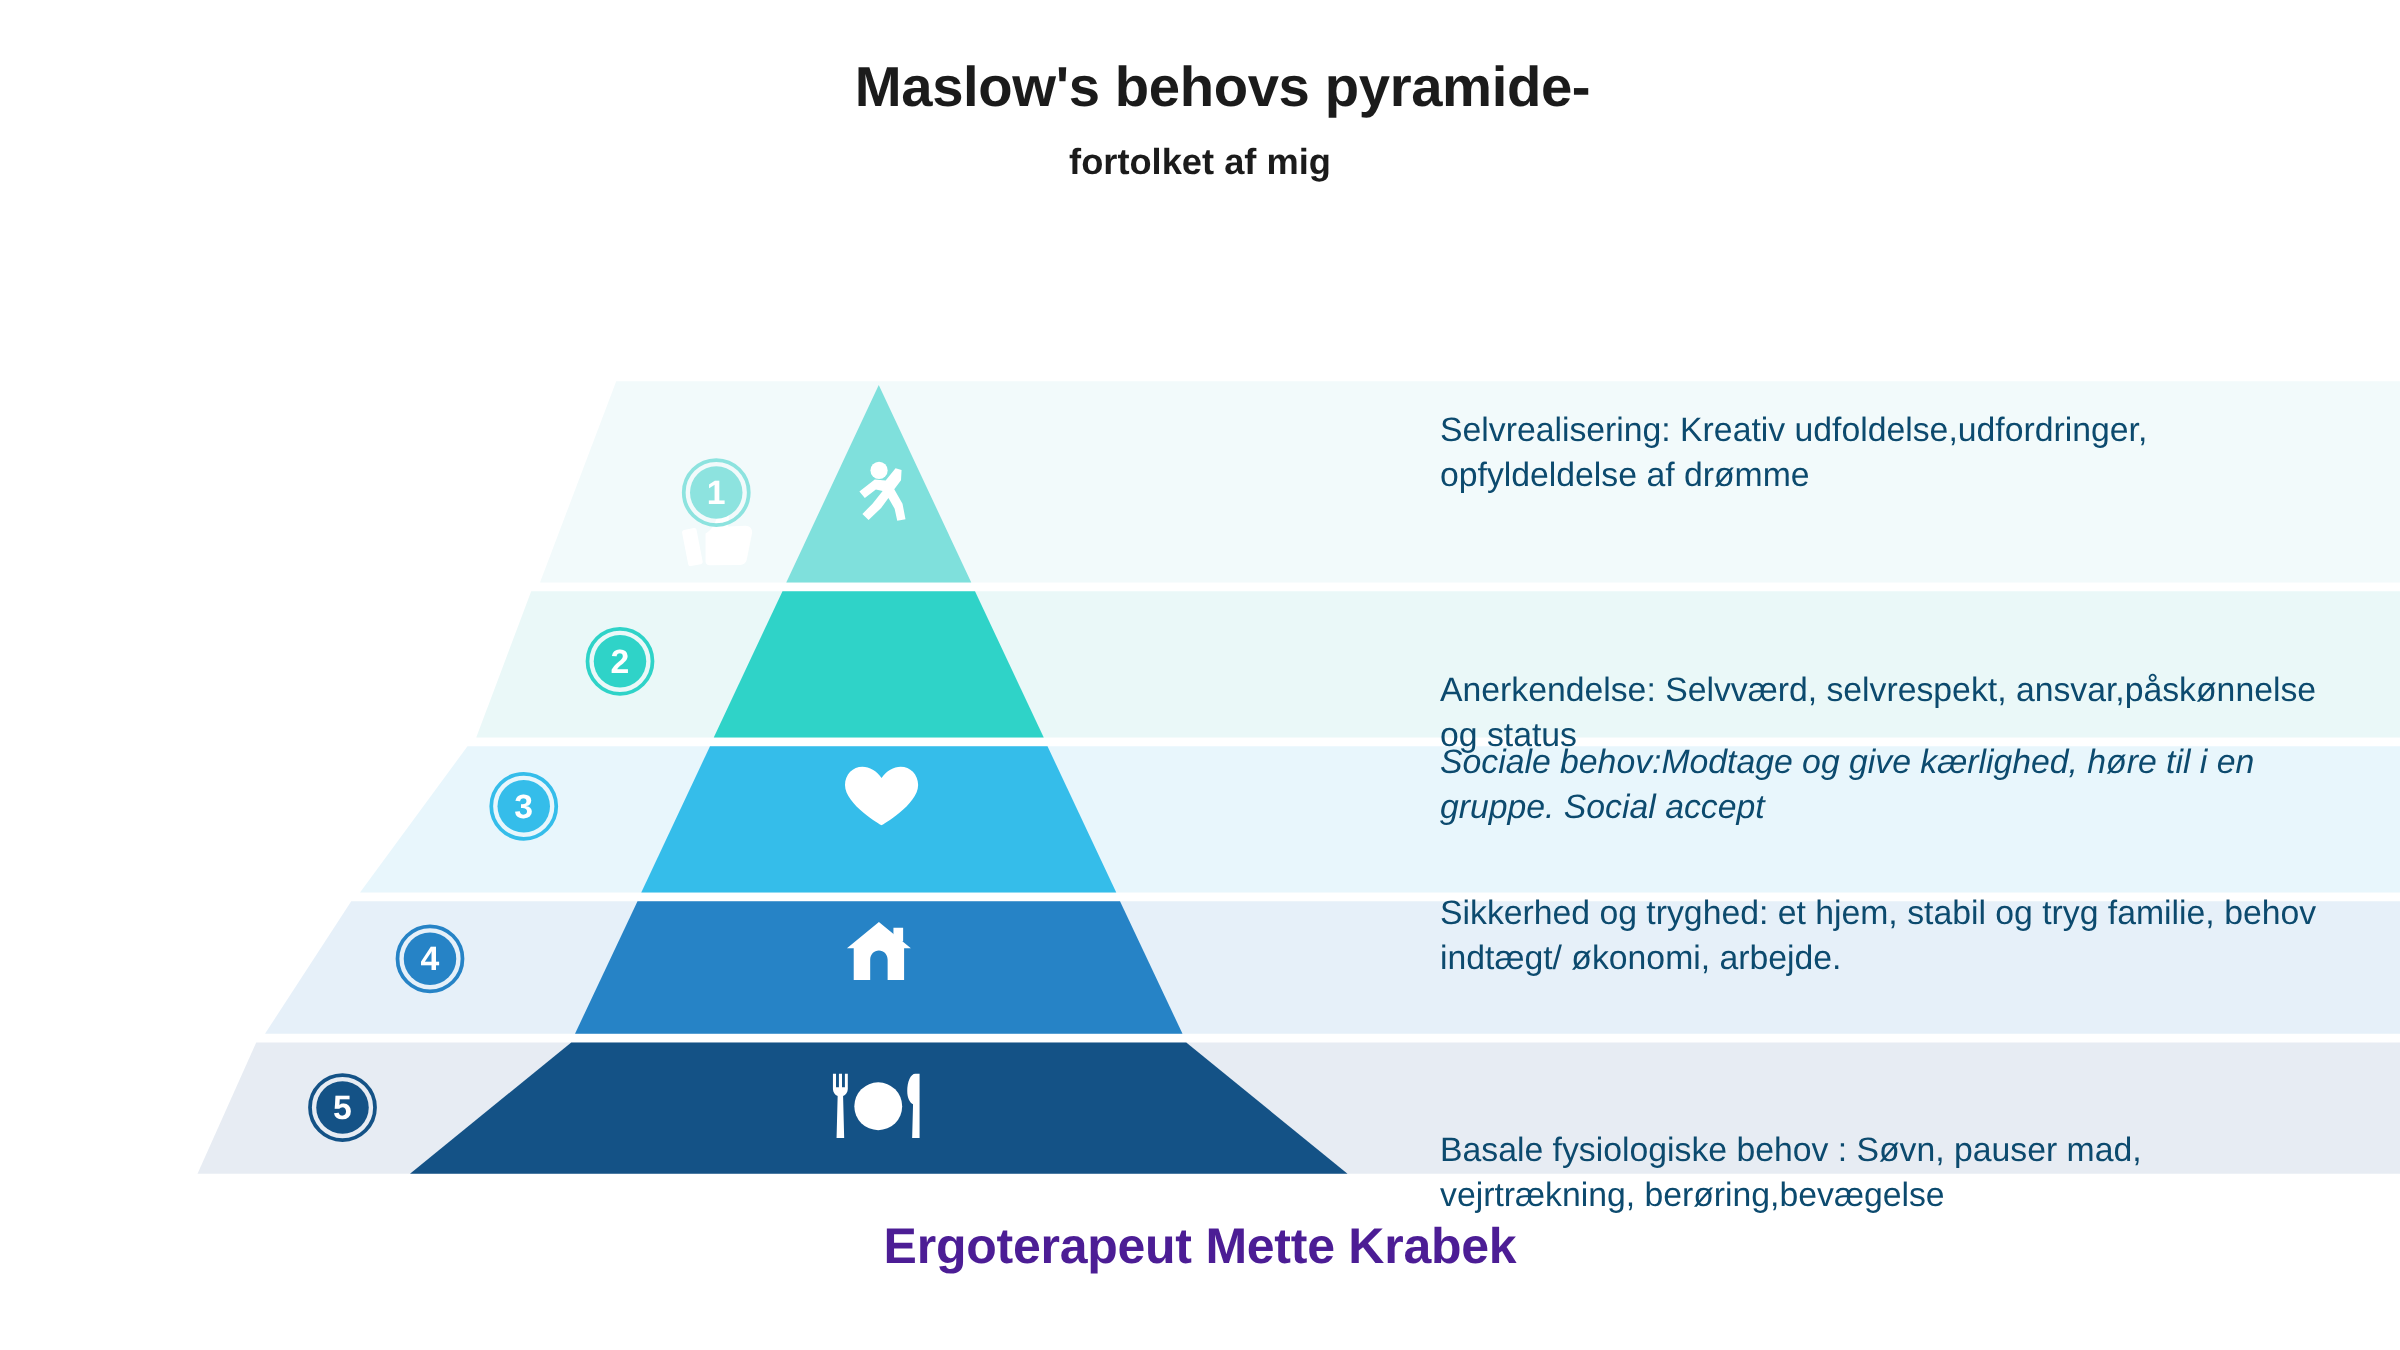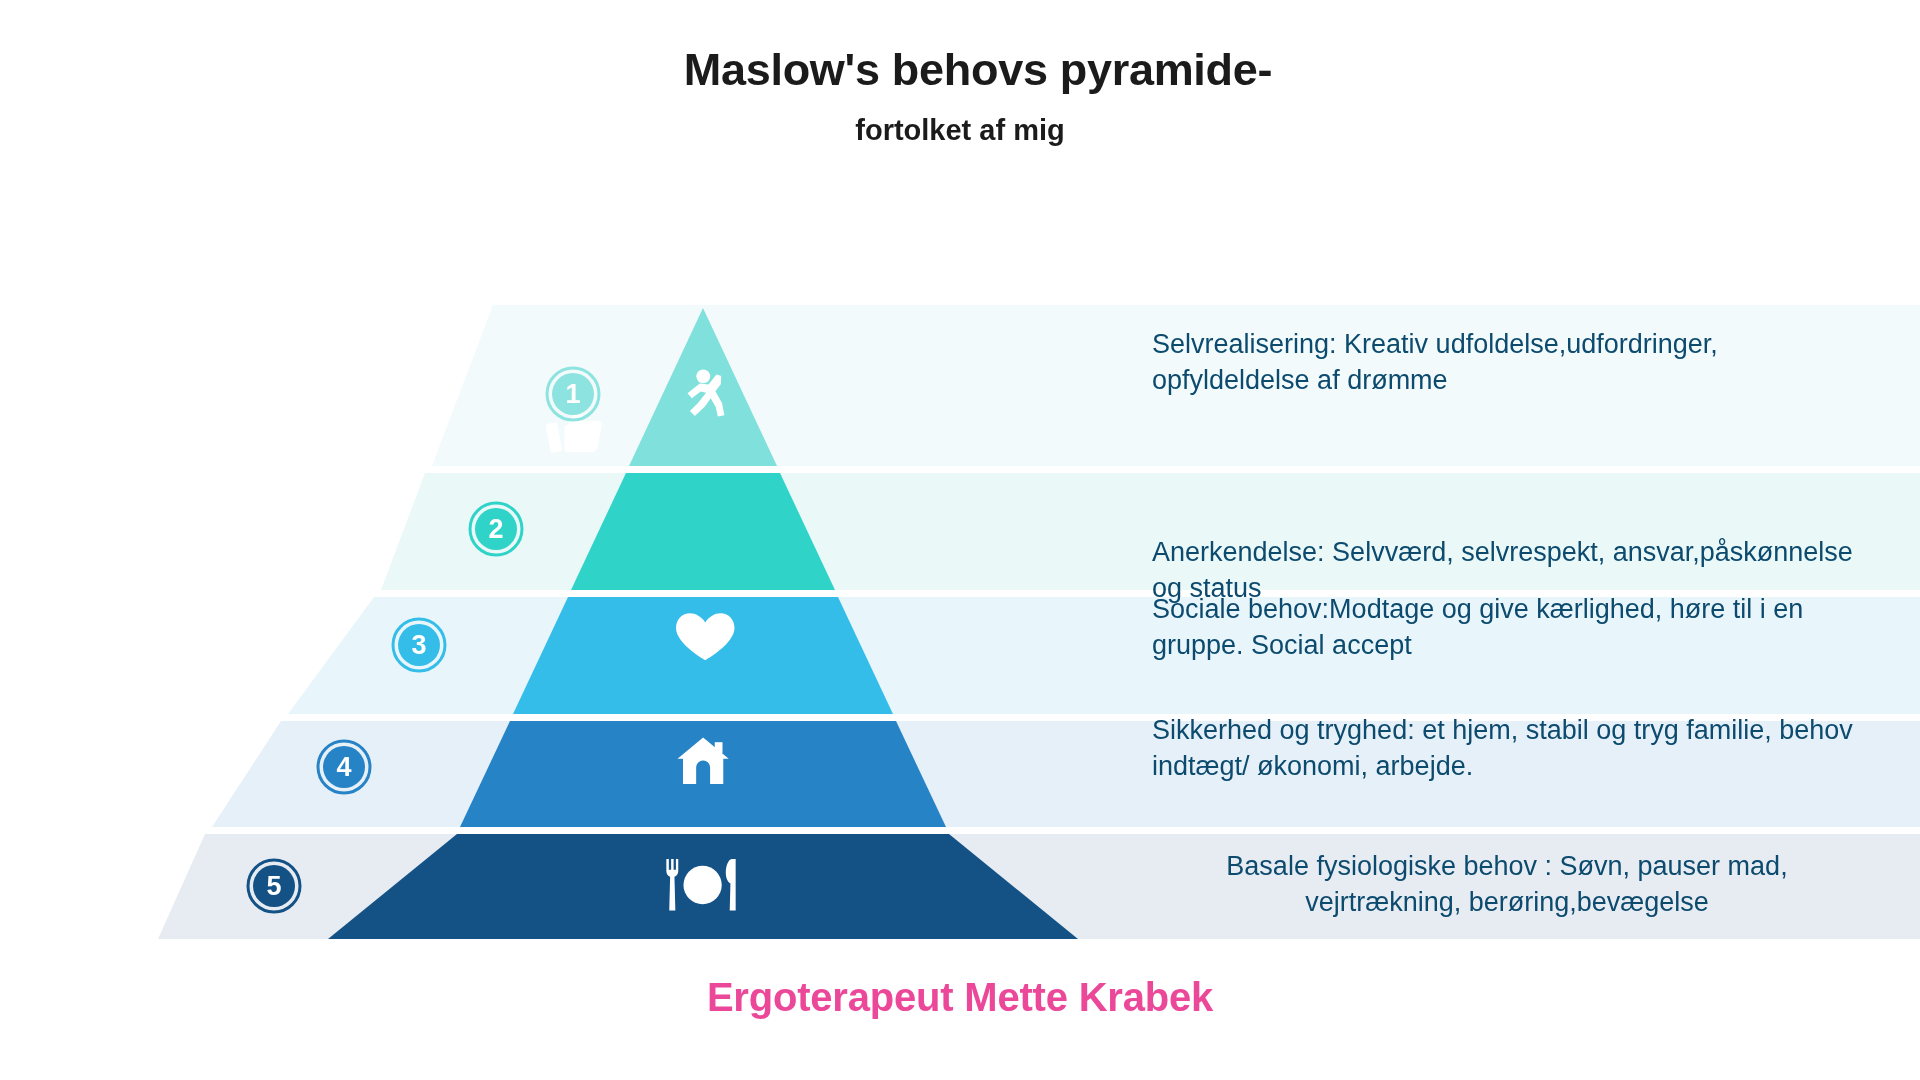--- a/index.html
+++ b/index.html
@@ -49,21 +49,21 @@
 
   
   .footer-caption {
     position: absolute;
     top: 975px;
     left: 0;
     width: 1920px;
     text-align: center;
     font-size: 40px;
     font-weight: bold;
-    color: #ec4899;
+    color: #4c1d95;
     letter-spacing: -0.2px;
   }
 
   
   .diagram {
     position: absolute;
     top: 0;
     left: 0;
     width: 1920px;
     height: 1080px;
@@ -74,23 +74,23 @@
     position: absolute;
     left: 1152px;
     width: 710px;
     font-size: 27px;
     line-height: 1.33;
     color: #0c4a6e;
     font-family: "Liberation Sans", sans-serif;
   }
   .desc-1 { top: 327px; }
   .desc-2 { top: 497px; margin-top: 38px; }
-  .desc-3 { top: 592px; }
+  .desc-3 { top: 592px; font-style: italic; }
   .desc-4 { top: 713px; }
-  .desc-5 { top: 849px; text-align: center; }
+  .desc-5 { top: 903px; }
 
   
 </style>
 </head>
 <body style="background: rgb(255, 255, 255);">
 
 <div class="canvas">
 
   <div class="title-block">
     <span class="title-main">Maslow's behovs pyramide-</span>

